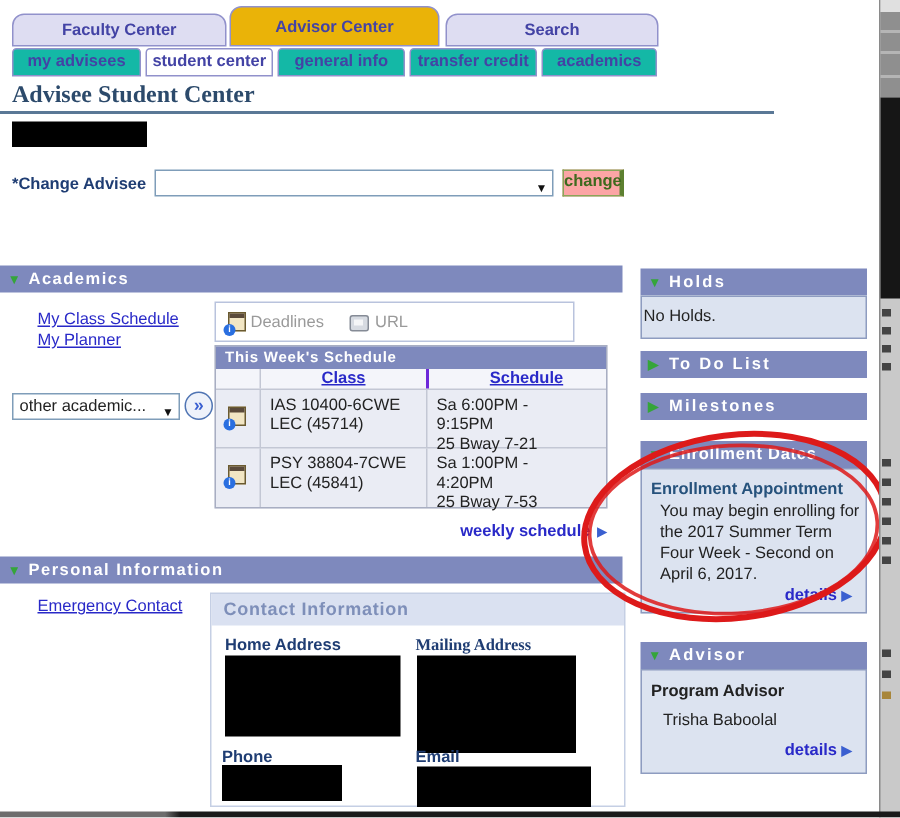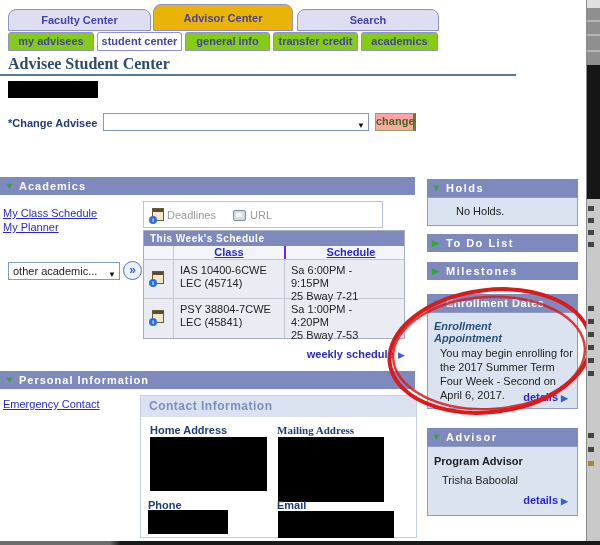--- a/index.html
+++ b/index.html
@@ -5,21 +5,21 @@
   * { margin:0; padding:0; box-sizing:border-box; }
   html,body { width:600px; height:545px; }
   body { position:relative; background:#fff; font-family:"Liberation Sans", sans-serif; overflow:hidden; }
   .abs { position:absolute; }
 
   
   .tab { position:absolute; top:9px; height:22px; background:#deddf2; border:1px solid #9191cb;
          border-radius:8px 8px 0 0; color:#4343a5; font-weight:bold; font-size:11px;
          text-align:center; line-height:20px; cursor:pointer; }
   .tab.active { top:4px; height:27px; background:#eab308; line-height:26px; }
-  .subtab { position:absolute; top:32px; height:19px; background:#84cc16; border:1px solid #9191cb;
+  .subtab { position:absolute; top:32px; height:19px; background:#14b8a6; border:1px solid #9191cb;
             border-radius:3px 3px 0 0; color:#4343a5; font-weight:bold; font-size:11px;
             text-align:center; line-height:17px; cursor:pointer; }
   .subtab.active { background:#fff; }
 
   
   .page-title { left:8px; top:55px; font-family:"Liberation Serif", serif; font-size:16px;
                 font-weight:bold; color:#2c4a6b; }
   .title-rule { left:0; top:74px; width:516px; height:2px; background:#5a7896; }
   .redact { position:absolute; background:#000; }
 
@@ -29,21 +29,21 @@
   .sel .arr { position:absolute; right:3px; top:4px; font-size:8px; color:#111; }
   .btn-change { left:375px; top:113px; width:41px; height:18px; background:#fca5a5;
                 border:1px solid #8aa65a; border-right:3px solid #5d8030; color:#3f6a1e;
                 font-weight:bold; font-size:11px; text-align:center; line-height:15px; cursor:pointer; }
 
   
   .secbar { position:absolute; height:18px; background:#7e89bd; color:#fff; font-size:11px;
             font-weight:bold; line-height:18px; padding-left:19px; letter-spacing:1px; }
   .secbar .tri { position:absolute; left:5px; top:0; font-size:9px; color:#35a53a;
                  letter-spacing:0; cursor:pointer; }
-  .link { position:absolute; color:#2929c8; font-size:11px; text-decoration:underline; cursor:pointer; }
+  .link { position:absolute; color:#2929c8; font-size:11px; text-decoration:underline; cursor:pointer;margin-left:22px; }
   .boldlink { position:absolute; color:#2929c8; font-size:11px; font-weight:bold; cursor:pointer; }
   .blue-arrow { color:#3a5fd0; font-size:9px; }
 
   
   .toolbar { left:143px; top:201px; width:240px; height:27px; border:1px solid #b9c3dd; background:#fff; }
   .tool-item { position:absolute; top:7px; font-size:11px; color:#9a9a9a; }
   .cal-icon { position:absolute; width:12px; height:13px; background:#f2e6c4; border:1px solid #6a5a30; }
   .cal-icon .cal-top { position:absolute; left:0; top:0; width:100%; height:3px; background:#5a4a3a; }
   .cal-icon .cal-dot { position:absolute; left:-4px; bottom:-4px; width:8px; height:8px;
                        background:#2a6fe0; border-radius:50%; color:#fff; font-size:6px;
@@ -198,40 +198,40 @@
 <div class="redact" style="left:278px;top:437px;width:106px;height:65px;"></div>
 <span class="abs lbl-navy" style="left:148px;top:499px;">Phone</span>
 <div class="redact" style="left:148px;top:510px;width:80px;height:24px;"></div>
 <span class="abs lbl-navy" style="left:277px;top:499px;">Email</span>
 <div class="redact" style="left:278px;top:511px;width:116px;height:27px;"></div>
 
 <div class="secbar" style="left:427px;top:179px;width:151px;letter-spacing:1.5px;">
   <span class="tri">▼</span>
   <span>Holds</span>
 </div>
-<div class="panel-body" style="top:197px;height:29px;line-height:27px;padding-left:28px;">
+<div class="panel-body" style="top:197px;height:29px;line-height:27px;padding-left:1px;">
   <span>No Holds.</span>
 </div>
 
 <div class="secbar" style="left:427px;top:234px;width:151px;letter-spacing:1.5px;">
   <span class="tri">▶</span>
   <span>To Do List</span>
 </div>
 
 <div class="secbar" style="left:427px;top:262px;width:151px;letter-spacing:1.5px;">
   <span class="tri">▶</span>
   <span>Milestones</span>
 </div>
 
 <div class="secbar" style="left:427px;top:294px;width:151px;letter-spacing:.5px;">
   <span class="tri">▼</span>
   <span>Enrollment Dates</span>
 </div>
 <div class="panel-body" style="top:312px;height:97px;">
-  <div style="padding:7px 16px 0 6px;font-weight:bold;color:#26527c;font-style:italic;">Enrollment Appointment</div>
+  <div style="padding:7px 4px 0 6px;font-weight:bold;color:#26527c;">Enrollment Appointment</div>
   <div style="padding:2px 4px 0 12px;line-height:14px;">You may begin enrolling for the 2017 Summer Term Four Week - Second on April 6, 2017.</div>
   <span class="details" style="bottom:5px;">
     <span>details</span>
     <span class="blue-arrow">▶</span>
   </span>
 </div>
 
 <div class="secbar" style="left:427px;top:428px;width:151px;letter-spacing:1.5px;">
   <span class="tri">▼</span>
   <span>Advisor</span>

